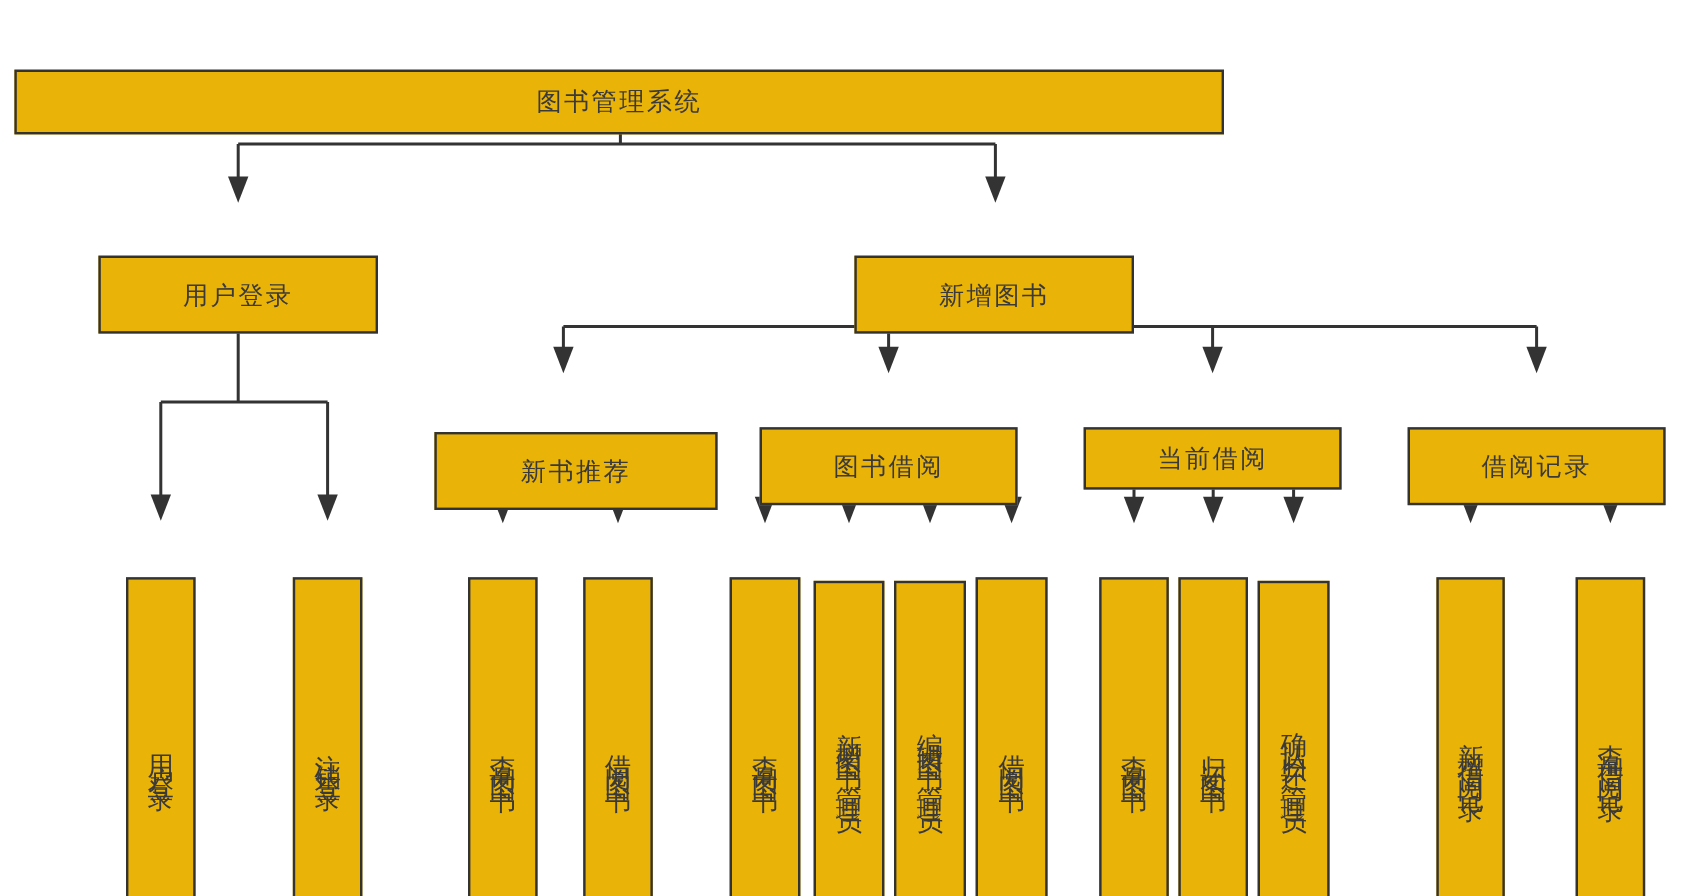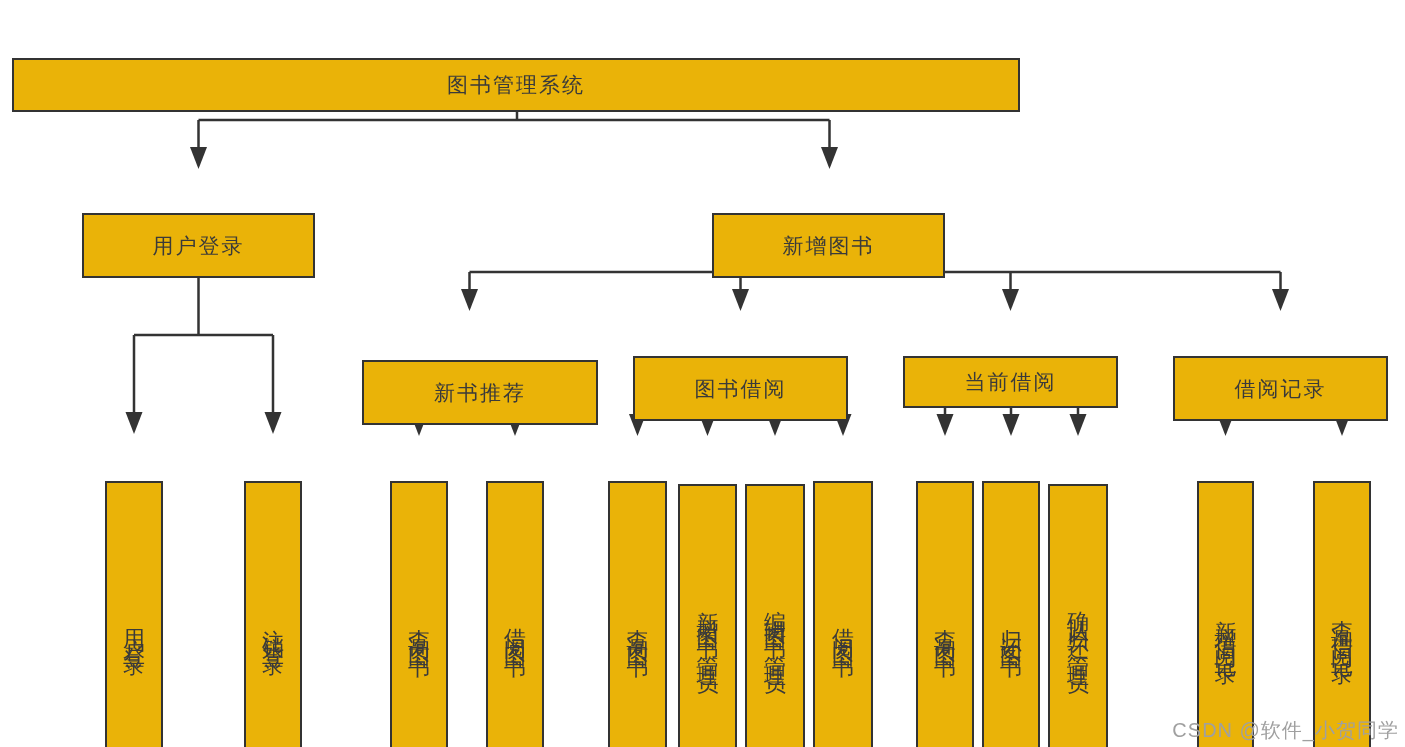--- a/index.html
+++ b/index.html
@@ -118,15 +118,14 @@
   <div class="node v" style="left:745px; top:440px; width:60px; height:298px">编辑图书（管理员）</div>
   <div class="node v" style="left:813px; top:437px; width:60px; height:296px">借阅图书</div>
 
   <div class="node v" style="left:916px; top:437px; width:58px; height:296px">查询图书</div>
   <div class="node v" style="left:982px; top:437px; width:58px; height:296px">归还图书</div>
   <div class="node v" style="left:1048px; top:440px; width:60px; height:298px">确认归还（管理员）</div>
 
   <div class="node v" style="left:1197px; top:437px; width:57px; height:296px">新增借阅记录</div>
   <div class="node v" style="left:1313px; top:437px; width:58px; height:296px">查询借阅记录</div>
 
-  <div class="watermark">CSDN @软件_小贺同学</div>
 
 </div>
 
 </body></html>

